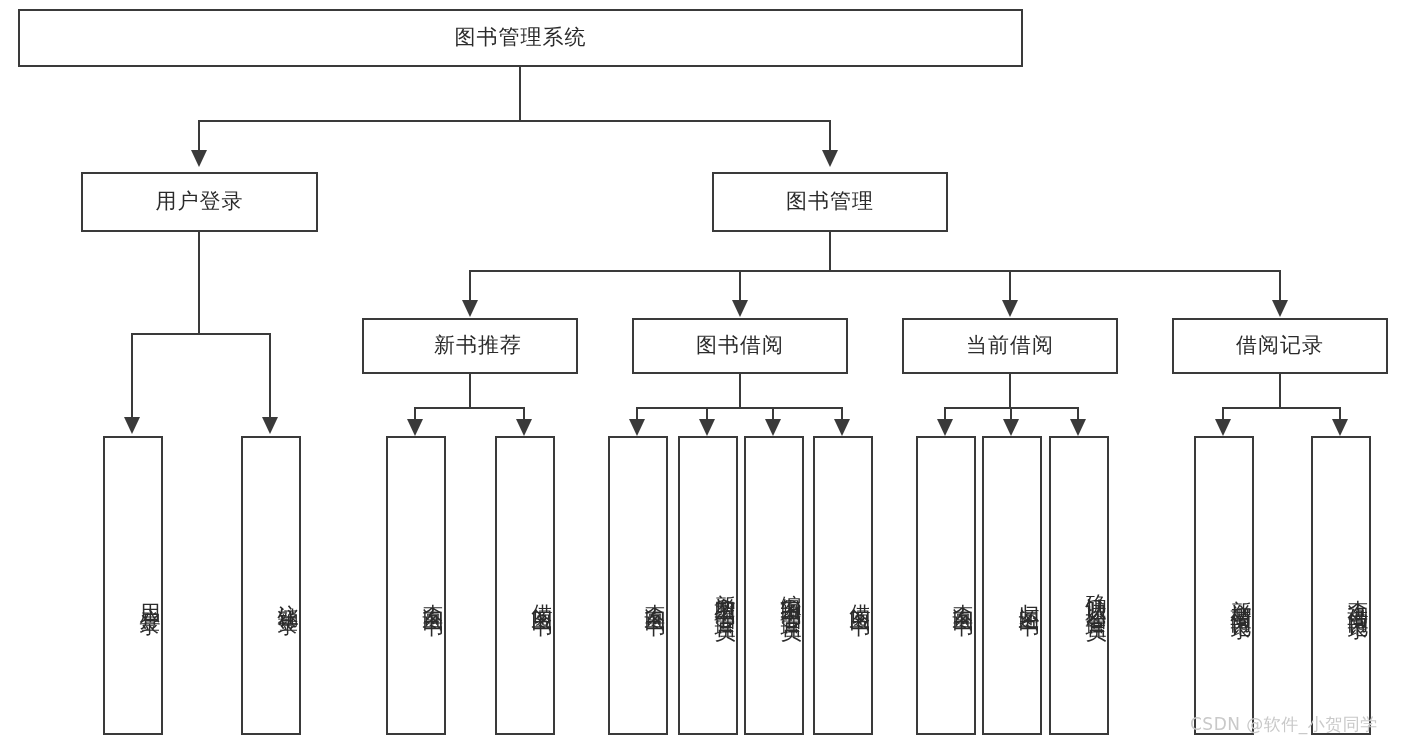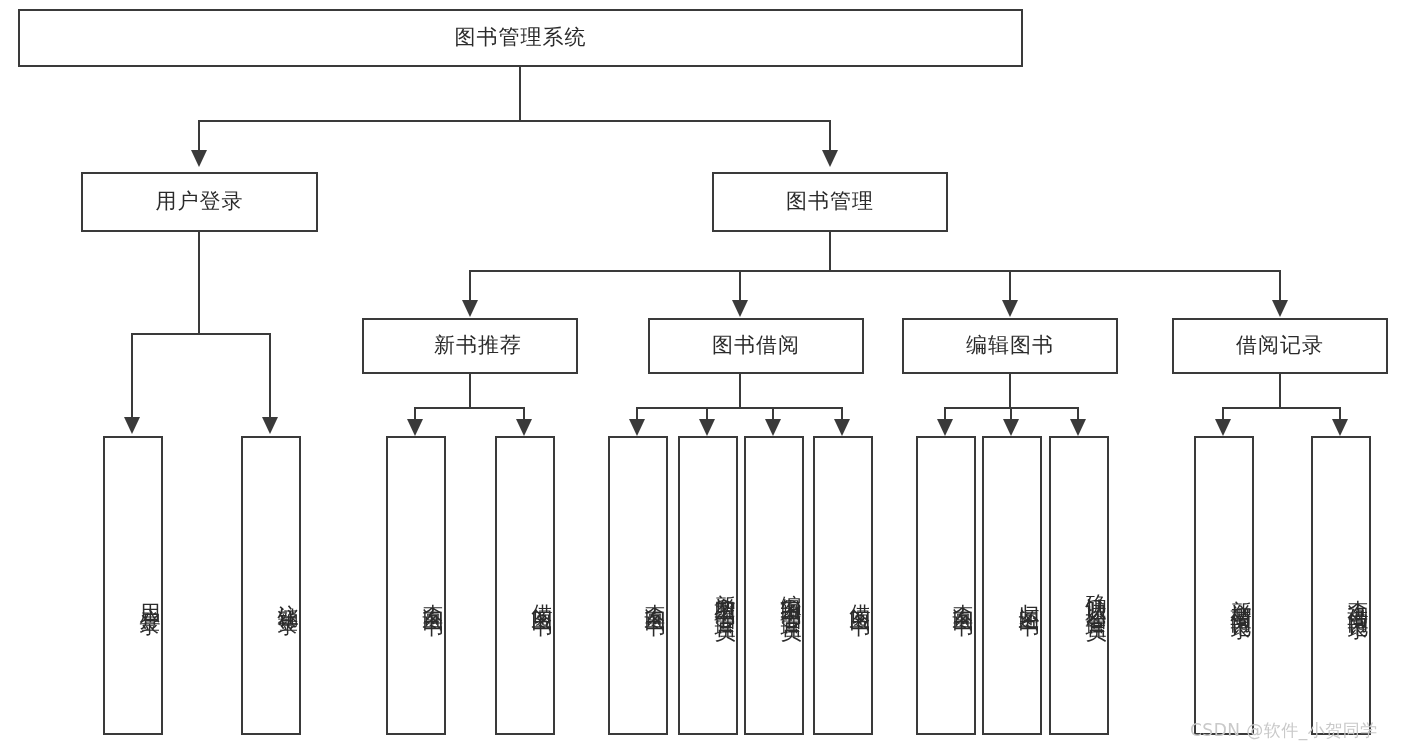--- a/index.html
+++ b/index.html
@@ -99,22 +99,22 @@
   <div class="edge vline" style="left:469px; top:270px; height:32px;"></div>
   <div class="arrow" style="left:462px; top:300px;"></div>
   <div class="edge vline" style="left:739px; top:270px; height:32px;"></div>
   <div class="arrow" style="left:732px; top:300px;"></div>
   <div class="edge vline" style="left:1009px; top:270px; height:32px;"></div>
   <div class="arrow" style="left:1002px; top:300px;"></div>
   <div class="edge vline" style="left:1279px; top:270px; height:32px;"></div>
   <div class="arrow" style="left:1272px; top:300px;"></div>
 
   <div class="node h" style="left:362px; top:318px; width:216px; height:56px;padding-left:16px;">新书推荐</div>
-  <div class="node h" style="left:632px; top:318px; width:216px; height:56px;margin-left:16px;">图书借阅</div>
-  <div class="node h" style="left:902px; top:318px; width:216px; height:56px;">编辑图书</div>
+  <div class="node h" style="left:632px; top:318px; width:216px; height:56px;">图书借阅</div>
+  <div class="node h" style="left:902px; top:318px; width:216px; height:56px;">当前借阅</div>
   <div class="node h" style="left:1172px; top:318px; width:216px; height:56px;">借阅记录</div>
 
   <div class="edge vline" style="left:469px; top:374px; height:35px;"></div>
   <div class="edge hline" style="left:414px; top:407px; width:111px;"></div>
   <div class="edge vline" style="left:414px; top:407px; height:14px;"></div>
   <div class="arrow" style="left:407px; top:419px;"></div>
   <div class="edge vline" style="left:523px; top:407px; height:14px;"></div>
   <div class="arrow" style="left:516px; top:419px;"></div>
 
   <div class="edge vline" style="left:739px; top:374px; height:35px;"></div>
@@ -155,15 +155,15 @@
   <div class="node v" style="left:744px; top:436px; width:60px; height:299px;">编辑图书（管理员）</div>
   <div class="node v" style="left:813px; top:436px; width:60px; height:299px;">借阅图书</div>
 
   <div class="node v" style="left:916px; top:436px; width:60px; height:299px;">查询图书</div>
   <div class="node v" style="left:982px; top:436px; width:60px; height:299px;">归还图书</div>
   <div class="node v" style="left:1049px; top:436px; width:60px; height:299px;">确认归还（管理员）</div>
 
   <div class="node v" style="left:1194px; top:436px; width:60px; height:299px;">新增借阅记录</div>
   <div class="node v" style="left:1311px; top:436px; width:60px; height:299px;">查询借阅记录</div>
 
-  <div class="watermark" style="left:1190px; top:713px;margin-top:6px;">CSDN @软件_小贺同学</div>
+  <div class="watermark" style="left:1190px; top:713px;">CSDN @软件_小贺同学</div>
 
 </div>
 
 </body></html>

